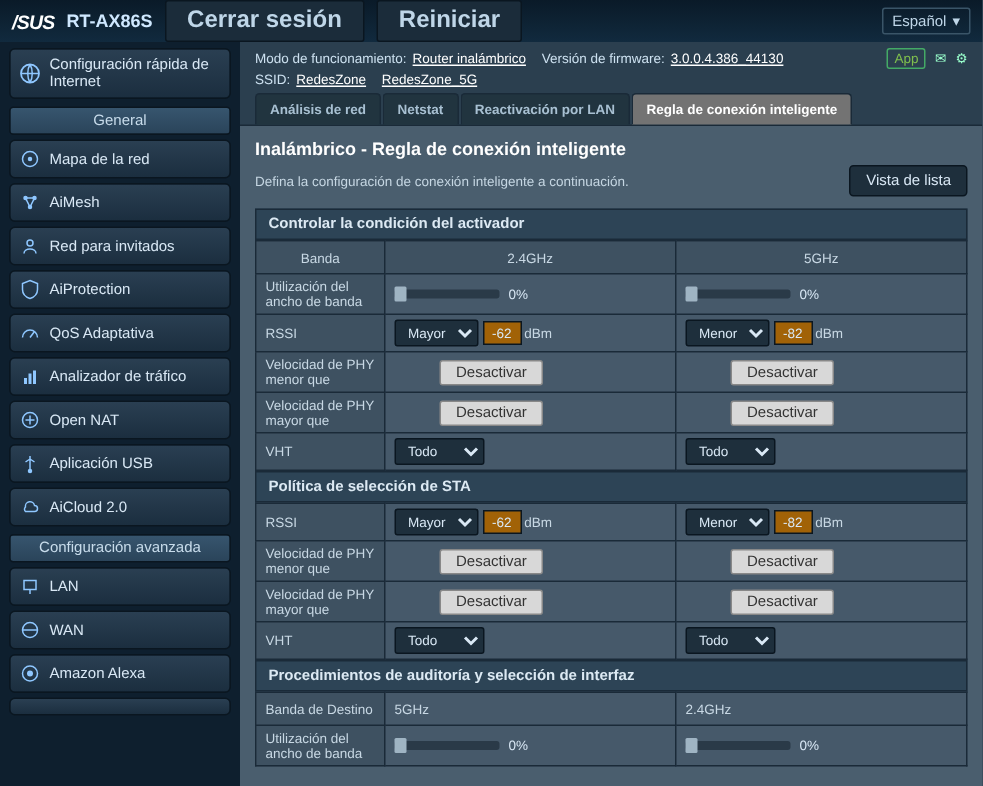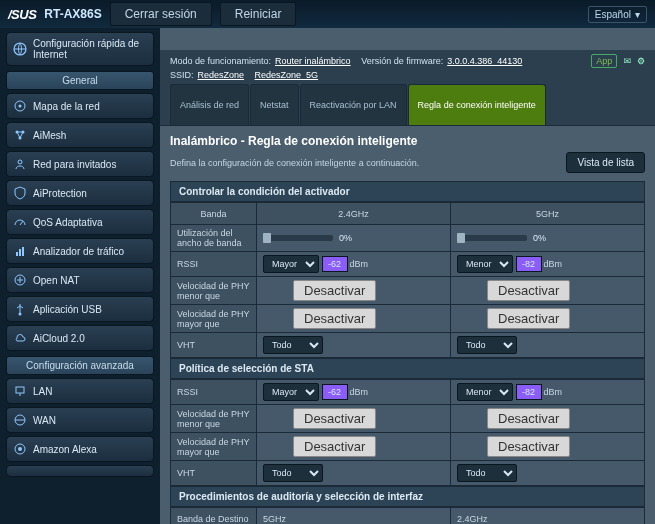--- a/index.html
+++ b/index.html
@@ -1,57 +1,57 @@
 <!DOCTYPE html>
 <html><head>
 <meta charset="utf-8">
 <style>
   * { box-sizing: border-box; margin: 0; padding: 0; font-family: Arial, sans-serif; }
   body { background: #263746; width: 655px; height: 524px; overflow: hidden; color: #fff; font-size: 10px; }
   .topbar { display: flex; align-items: center; background: linear-gradient(#0a1a28,#112a3e); height: 28px; padding: 0 8px; gap: 8px; }
   .logo { font-style: italic; font-weight: bold; font-size: 13px; letter-spacing: -0.5px; }
   .model { color: #cfe8ff; font-size: 12px; font-weight: bold; }
-  .tbtn { background: #1b2c3a; border: 1px solid #0a1620; color: #bfd6e8; padding: 4px 14px; font-size: 12px; cursor: pointer; border-radius: 2px; }
+  .tbtn { background: #1b2c3a; border: 1px solid #0a1620; color: #bfd6e8; padding: 4px 14px; font-size: 16px; cursor: pointer; border-radius: 2px; font-weight: bold; }
   .spacer { flex: 1; }
   .lang { display: flex; align-items: center; gap: 4px; color: #bfd6e8; font-size: 10px; padding: 2px 6px; border: 1px solid #3a5568; border-radius: 2px; cursor: pointer; }
   .content { display: flex; height: calc(100% - 28px); border-radius: 11px; }
   .sidebar { width: 160px; background: #0e1f2e; display: flex; flex-direction: column; padding: 4px 6px 0 6px; gap: 3px; overflow: hidden; }
   .side-item { display: flex; align-items: center; gap: 6px; background: linear-gradient(#2a3f52,#1b2e3f); border: 1px solid #0a1620; border-radius: 4px; padding: 5px 6px; cursor: pointer; color: #d9e8f5; font-size: 10px; }
   .side-item .ic { width: 14px; height: 14px; display: flex; align-items: center; justify-content: center; }
   .side-section { text-align: center; color: #c8dceb; font-size: 10px; padding: 3px 0; background: linear-gradient(#37556e,#2a445a); border-radius: 3px; margin-top: 2px; border:1px solid #0a1620;}
   .main { flex: 1; display: flex; flex-direction: column; background: #4a5e6e; overflow: hidden; }
-  .infobar { padding: 4px 10px; font-size: 9px; color: #cde1f0; background: #2b3f4f; display:flex; flex-direction:column; gap:2px;margin-top:22px;}
+  .infobar { padding: 4px 10px; font-size: 9px; color: #cde1f0; background: #2b3f4f; display:flex; flex-direction:column; gap:2px;}
   .infobar a { color: #fff; text-decoration: underline; }
   .inforow { display:flex; align-items:center; gap:4px; }
   .appicons { margin-left:auto; display:flex; gap:6px; align-items:center; }
   .appicons .app { color:#7fbf4d; font-size:9px; border:1px solid #4a6; padding:1px 4px; border-radius:2px; cursor:pointer;}
   .tabs { display: flex; background: #2b3f4f; padding: 0 10px; gap: 0; border-bottom:1px solid #1a2a38;}
-  .tab { padding: 15px 9px; font-size: 9px; color: #a8c0d2; background: #21343f; border: 1px solid #1a2a38; border-bottom:none; cursor: pointer; margin-right:1px; border-top-left-radius:3px; border-top-right-radius:3px;}
-  .tab.active { background: #4d7c0f; color: #fff; text-align: right; }
+  .tab { padding: 5px 9px; font-size: 9px; color: #a8c0d2; background: #21343f; border: 1px solid #1a2a38; border-bottom:none; cursor: pointer; margin-right:1px; border-top-left-radius:3px; border-top-right-radius:3px;font-weight:bold;}
+  .tab.active { background: #737373; color: #fff; text-align: right; }
   .panel { flex: 1; overflow-y: auto; padding: 8px 10px; }
   .panel::-webkit-scrollbar { width: 10px; }
   .panel::-webkit-scrollbar-track { background: #2b3f4f; }
   .panel::-webkit-scrollbar-thumb { background: #6a8090; border-radius:4px;}
   .title { font-size: 12px; font-weight: bold; color: #fff; margin-bottom:4px; }
   .subtitle { font-size: 9px; color: #c5d6e2; margin-bottom:8px; display:flex; align-items:center;justify-content:space-between;}
   .listbtn { margin-left:auto; background:#1e2f3c; color:#d9e8f5; border:1px solid #0a1620; padding:4px 10px; font-size:10px; border-radius:3px; cursor:pointer;}
   .section-hd { background: #2d4456; color: #dce9f3; font-size: 10px; font-weight:bold; padding: 4px 8px; border:1px solid #1a2a38;}
   .grid { width:100%; border-collapse:collapse; }
   .grid td { border:1px solid #1a2a38; padding:3px 6px; font-size:9px; color:#c8d8e4; vertical-align:middle; background:#46596a; height:22px;}
   .grid td.lbl { width:86px; background:#3e5161;}
   .grid .bandhd td { text-align:center; background:#3e5161; font-weight:normal;}
   .radio { accent-color:#5aa0e0; }
   select.sm { background:#1e2f3c; color:#d9e8f5; border:1px solid #0a1620; font-size:9px; padding:2px 4px; border-radius:2px; cursor:pointer;}
   select.md { width:56px; }
-  input.num { width:26px; background:#8b5cf6; color:#d9e8f5; border:1px solid #0a1620; font-size:9px; padding:2px 3px; text-align:center;}
+  input.num { width:26px; background:#a16207; color:#d9e8f5; border:1px solid #0a1620; font-size:9px; padding:2px 3px; text-align:center;}
   .slider-wrap { display:flex; align-items:center; gap:6px;}
   .slider { flex:0 0 70px; height:6px; background:#2a3a48; position:relative; border-radius:2px;}
   .slider .knob { position:absolute; left:0; top:-2px; width:8px; height:10px; background:#9fb4c3; border-radius:1px;}
   .pct { font-size:9px; color:#d9e8f5;}
-  .disbtn { background:#d8d8d8; color:#333; border:1px solid #888; font-size:13px; padding:2px 10px; border-radius:2px; cursor:pointer; margin-left:30px;}
+  .disbtn { background:#d8d8d8; color:#333; border:1px solid #888; font-size:10px; padding:2px 10px; border-radius:2px; cursor:pointer; margin-left:30px;}
   .unit { font-size:9px; color:#c8d8e4; margin-left:2px;}
   svg { display:block; }
 </style>
 </head>
 <body>
 
 <div class="topbar">
   <span class="logo">/SUS</span>
   <span class="model">RT-AX86S</span>
   <button class="tbtn">Cerrar sesión</button>

